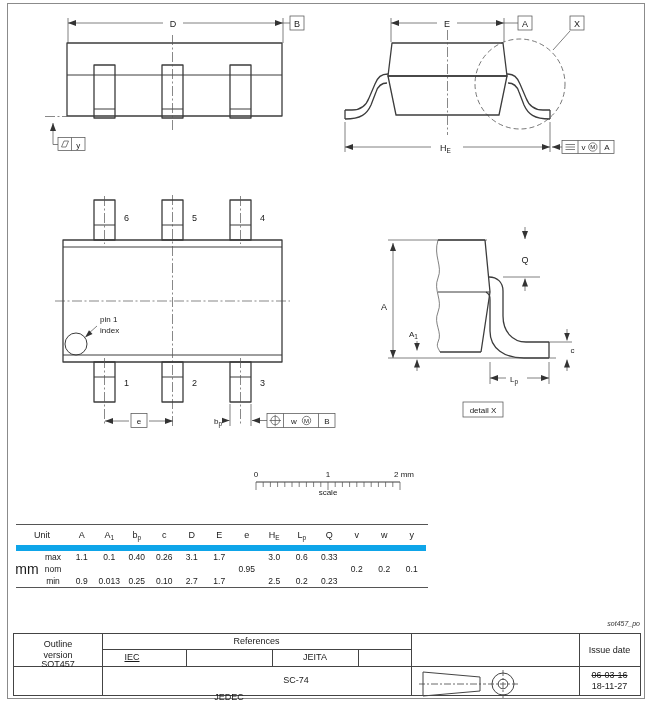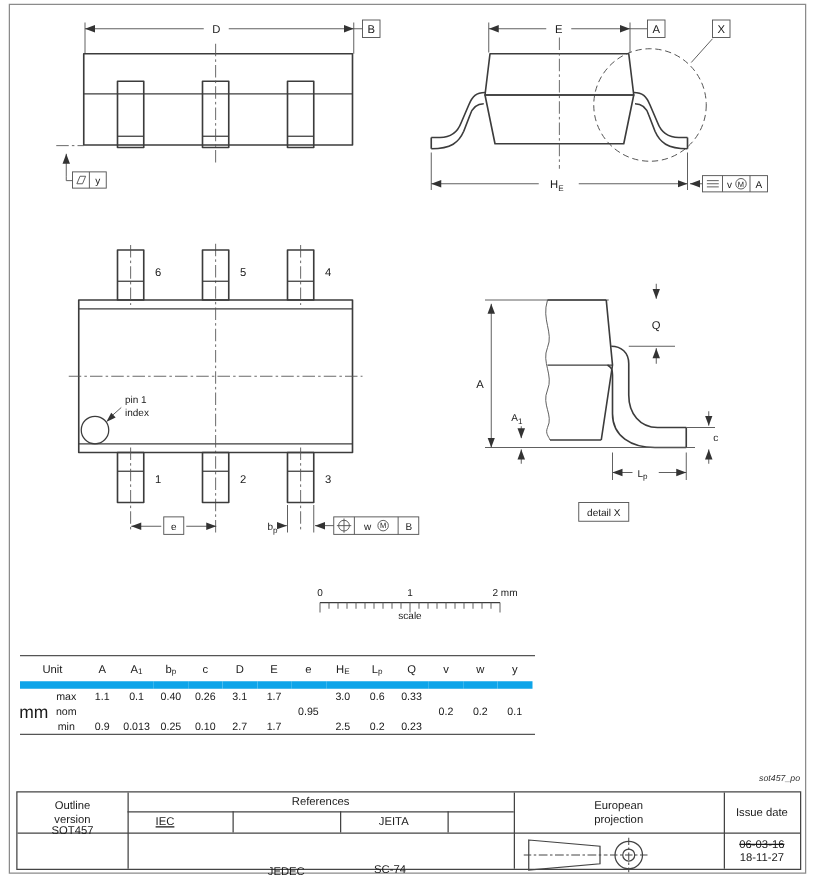--- a/index.html
+++ b/index.html
@@ -401,28 +401,25 @@
     <div class="fh" style="left:0;top:32px;width:626px;"></div>
 
     <div class="ftxt" style="left:88px;top:2px;width:309px;">References</div>
     <div class="ftxt" style="left:0;top:5px;width:88px;">
       <span>Outline</span><br><span>version</span>
     </div>
     <div class="ftxt" style="left:76px;top:18px;width:84px;text-decoration:underline;">IEC</div>
     <div class="ftxt" style="left:172px;top:18px;width:86px;margin-top:40px;">JEDEC</div>
     <div class="ftxt" style="left:258px;top:18px;width:86px;">JEITA</div>
     <div class="ftxt" style="left:344px;top:18px;width:53px;"></div>
-    <div class="ftxt" style="left:397px;top:5px;width:168px;">
-      <span>European</span><br><span>projection</span>
-    </div>
     <div class="ftxt" style="left:565px;top:11px;width:61px;">Issue date</div>
 
     <div class="ftxt" style="left:0;top:25px;width:88px;">SOT457</div>
     <div class="ftxt" style="left:88px;top:41px;width:420px;text-align:left;">
-        <span style="position:absolute;left:210px;transform:translateX(-50%);margin-top:15px;">SC-74</span>
+        <span style="position:absolute;left:194px;transform:translateX(-50%);">SC-74</span>
       </div>
     <svg class="projsvg" width="112" height="28" viewBox="0 0 112 28">
       <g stroke="#444" fill="none" stroke-width="1">
         <path d="M4,2 L61,7 L61,21 L4,26 Z"></path>
         <line x1="-1" y1="14" x2="67" y2="14" stroke-dasharray="7 2 2 2" stroke-width="0.8"></line>
         <circle cx="84" cy="14" r="11"></circle>
         <circle cx="84" cy="14" r="4.8"></circle>
         <line x1="69" y1="14" x2="99" y2="14" stroke-dasharray="6 2 2 2" stroke-width="0.8"></line>
         <line x1="84" y1="0" x2="84" y2="28" stroke-dasharray="6 2 2 2" stroke-width="0.8"></line>
       </g>

